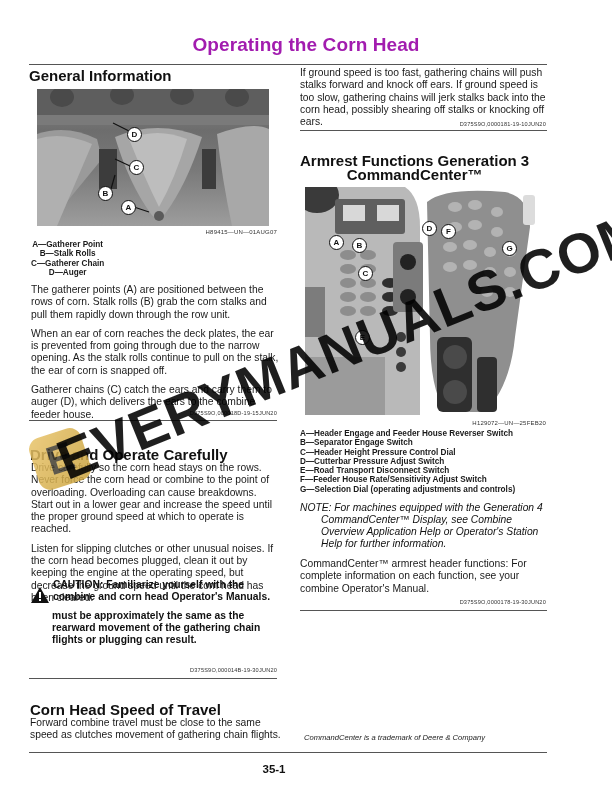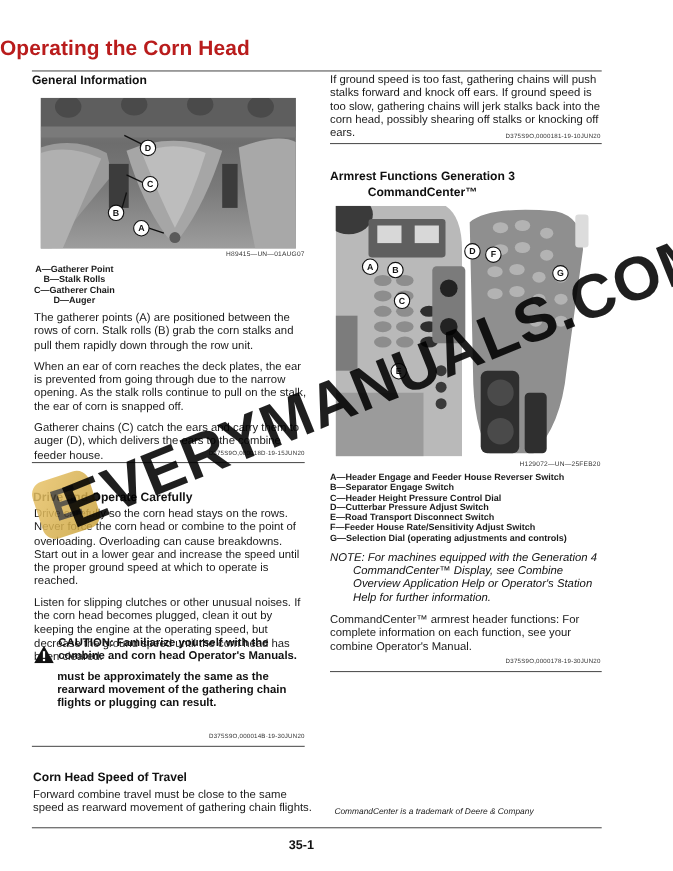--- a/index.html
+++ b/index.html
@@ -1,20 +1,20 @@
 <!DOCTYPE html>
 <html><head>
 <meta charset="utf-8">
 <style>
   html, body { margin: 0; padding: 0; background: #ffffff; }
   body { width: 612px; height: 792px; position: relative; overflow: hidden; font-family: "Liberation Sans", sans-serif; color: #111; }
-  .page-title { position: absolute; left: 0; width: 612px; top: 34px; font-size: 19px; font-weight: bold; color: #b91c1c; letter-spacing: 0.1px; }
+  .page-title { position: absolute; left: 0; width: 612px; top: 34px; text-align: center; font-size: 19px; font-weight: bold; color: #a21caf; letter-spacing: 0.1px; }
   .rule { position: absolute; left: 29px; width: 518px; height: 1px; background: #555; }
   .col { position: absolute; }
-  .h2 { font-size: 11px; font-weight: bold; color: #111; margin: 0; }
+  .h2 { font-size: 15px; font-weight: bold; color: #111; margin: 0; }
   .p { font-size: 10.3px; line-height: 12.3px; color: #1a1a1a; margin: 0; }
   .legend { font-size: 8.2px; font-weight: bold; line-height: 9.3px; color: #1a1a1a; }
   .figid { font-size: 6px; color: #333; text-align: right; letter-spacing: 0.2px; }
   .refcode { font-size: 5.6px; color: #333; text-align: right; letter-spacing: 0.2px; }
   .hr { height: 1px; background: #555; }
   .photo1 { position: absolute; left: 37px; top: 89px; width: 232px; height: 137px; background: linear-gradient(180deg,#8a8a8a 0%,#6d6d6d 30%,#7a7a7a 60%,#9d9d9d 100%); overflow: hidden; }
   .callout { position: absolute; width: 13px; height: 13px; border-radius: 50%; background: #fff; border: 1.5px solid #111; font-size: 8px; font-weight: bold; text-align: center; line-height: 13px; color: #111; }
   .photo2 { position: absolute; left: 305px; top: 187px; width: 238px; height: 228px; background: #fff; overflow: hidden; }
   .caution-row { display: flex; align-items: flex-end; }
   .caution-text { font-size: 10.3px; font-weight: bold; line-height: 12px; }
@@ -101,21 +101,21 @@
   <span class="indent">must be approximately the same as the</span>
   <span class="indent">rearward movement of the gathering chain</span>
   <span class="indent">flights or plugging can result.</span>
 </div>
 <div class="refcode col" style="left:160px; top:667px; width:117px;">D375S9O,000014B-19-30JUN20</div>
 <div class="hr col" style="left:29px; top:678px; width:248px;"></div>
 
 <h2 class="h2 col" style="left:30px; top:701px;">Corn Head Speed of Travel</h2>
 <div class="col" style="left:30px; top:717px; width:260px;">
   <p class="p">Forward combine travel must be close to the same</p>
-  <p class="p">speed as rearward movement of gathering chain flights.</p>
+  <p class="p">speed as clutches movement of gathering chain flights.</p>
 </div>
 
 <div class="col" style="left:300px; top:67px; width:250px;">
   <p class="p">If ground speed is too fast, gathering chains will push stalks forward and knock off ears. If ground speed is too slow, gathering chains will jerk stalks back into the corn head, possibly shearing off stalks or knocking off ears.</p>
 </div>
 <div class="refcode col" style="left:420px; top:121px; width:126px;">D375S9O,0000181-19-10JUN20</div>
 <div class="hr col" style="left:300px; top:130px; width:247px;"></div>
 
 <h2 class="h2 col" style="left:300px; top:154px; line-height:14px;text-align:center;">
   <span style="display:block;">Armrest Functions Generation 3</span>

